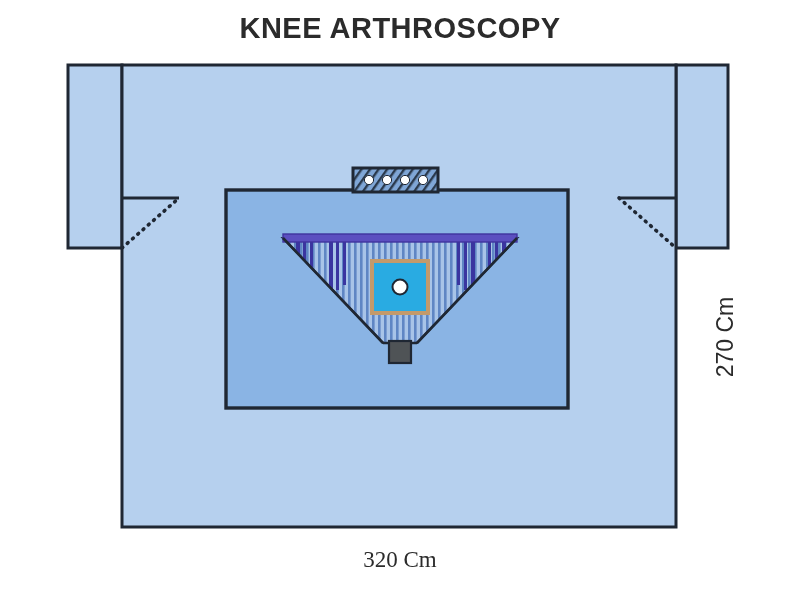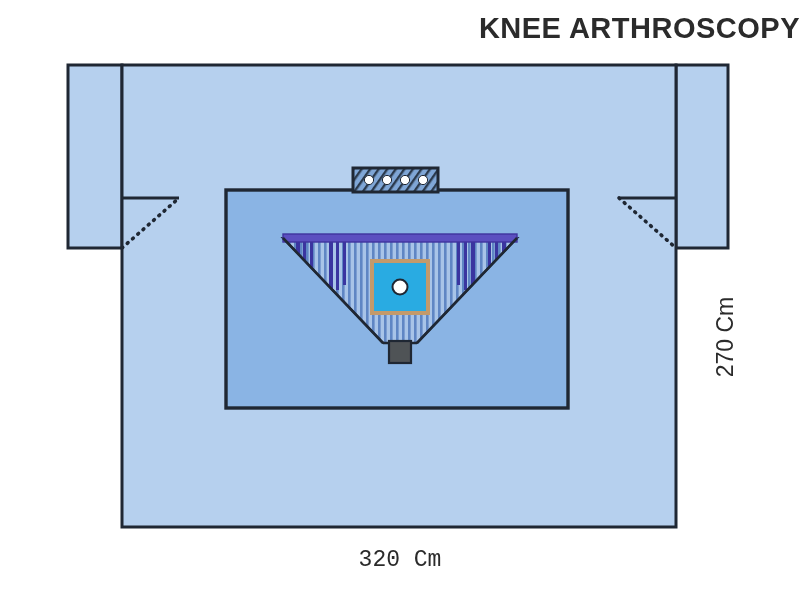--- a/index.html
+++ b/index.html
@@ -16,34 +16,34 @@
     width: 800px;
     height: 600px;
     background: #ffffff;
     overflow: hidden;
   }
   #title {
     position: absolute;
     top: 12px;
     left: 0;
     width: 800px;
-    text-align: right;
+    text-align: center;
     font-family: "Liberation Sans", sans-serif;
     font-size: 29px;
     font-weight: bold;
     letter-spacing: 0.5px;
     color: #2b2b2b;
   }
   #label-width {
     position: absolute;
     left: 0;
     top: 547px;
     width: 800px;
     text-align: center;
-    font-family: Liberation Mono, monospace;
+    font-family: Liberation Serif, serif;
     font-size: 23px;
     color: #2b2b2b;
   }
   #label-height {
     position: absolute;
     left: 660px;
     top: 272px;
     width: 130px;
     text-align: center;
     font-family: "Liberation Sans", sans-serif;

